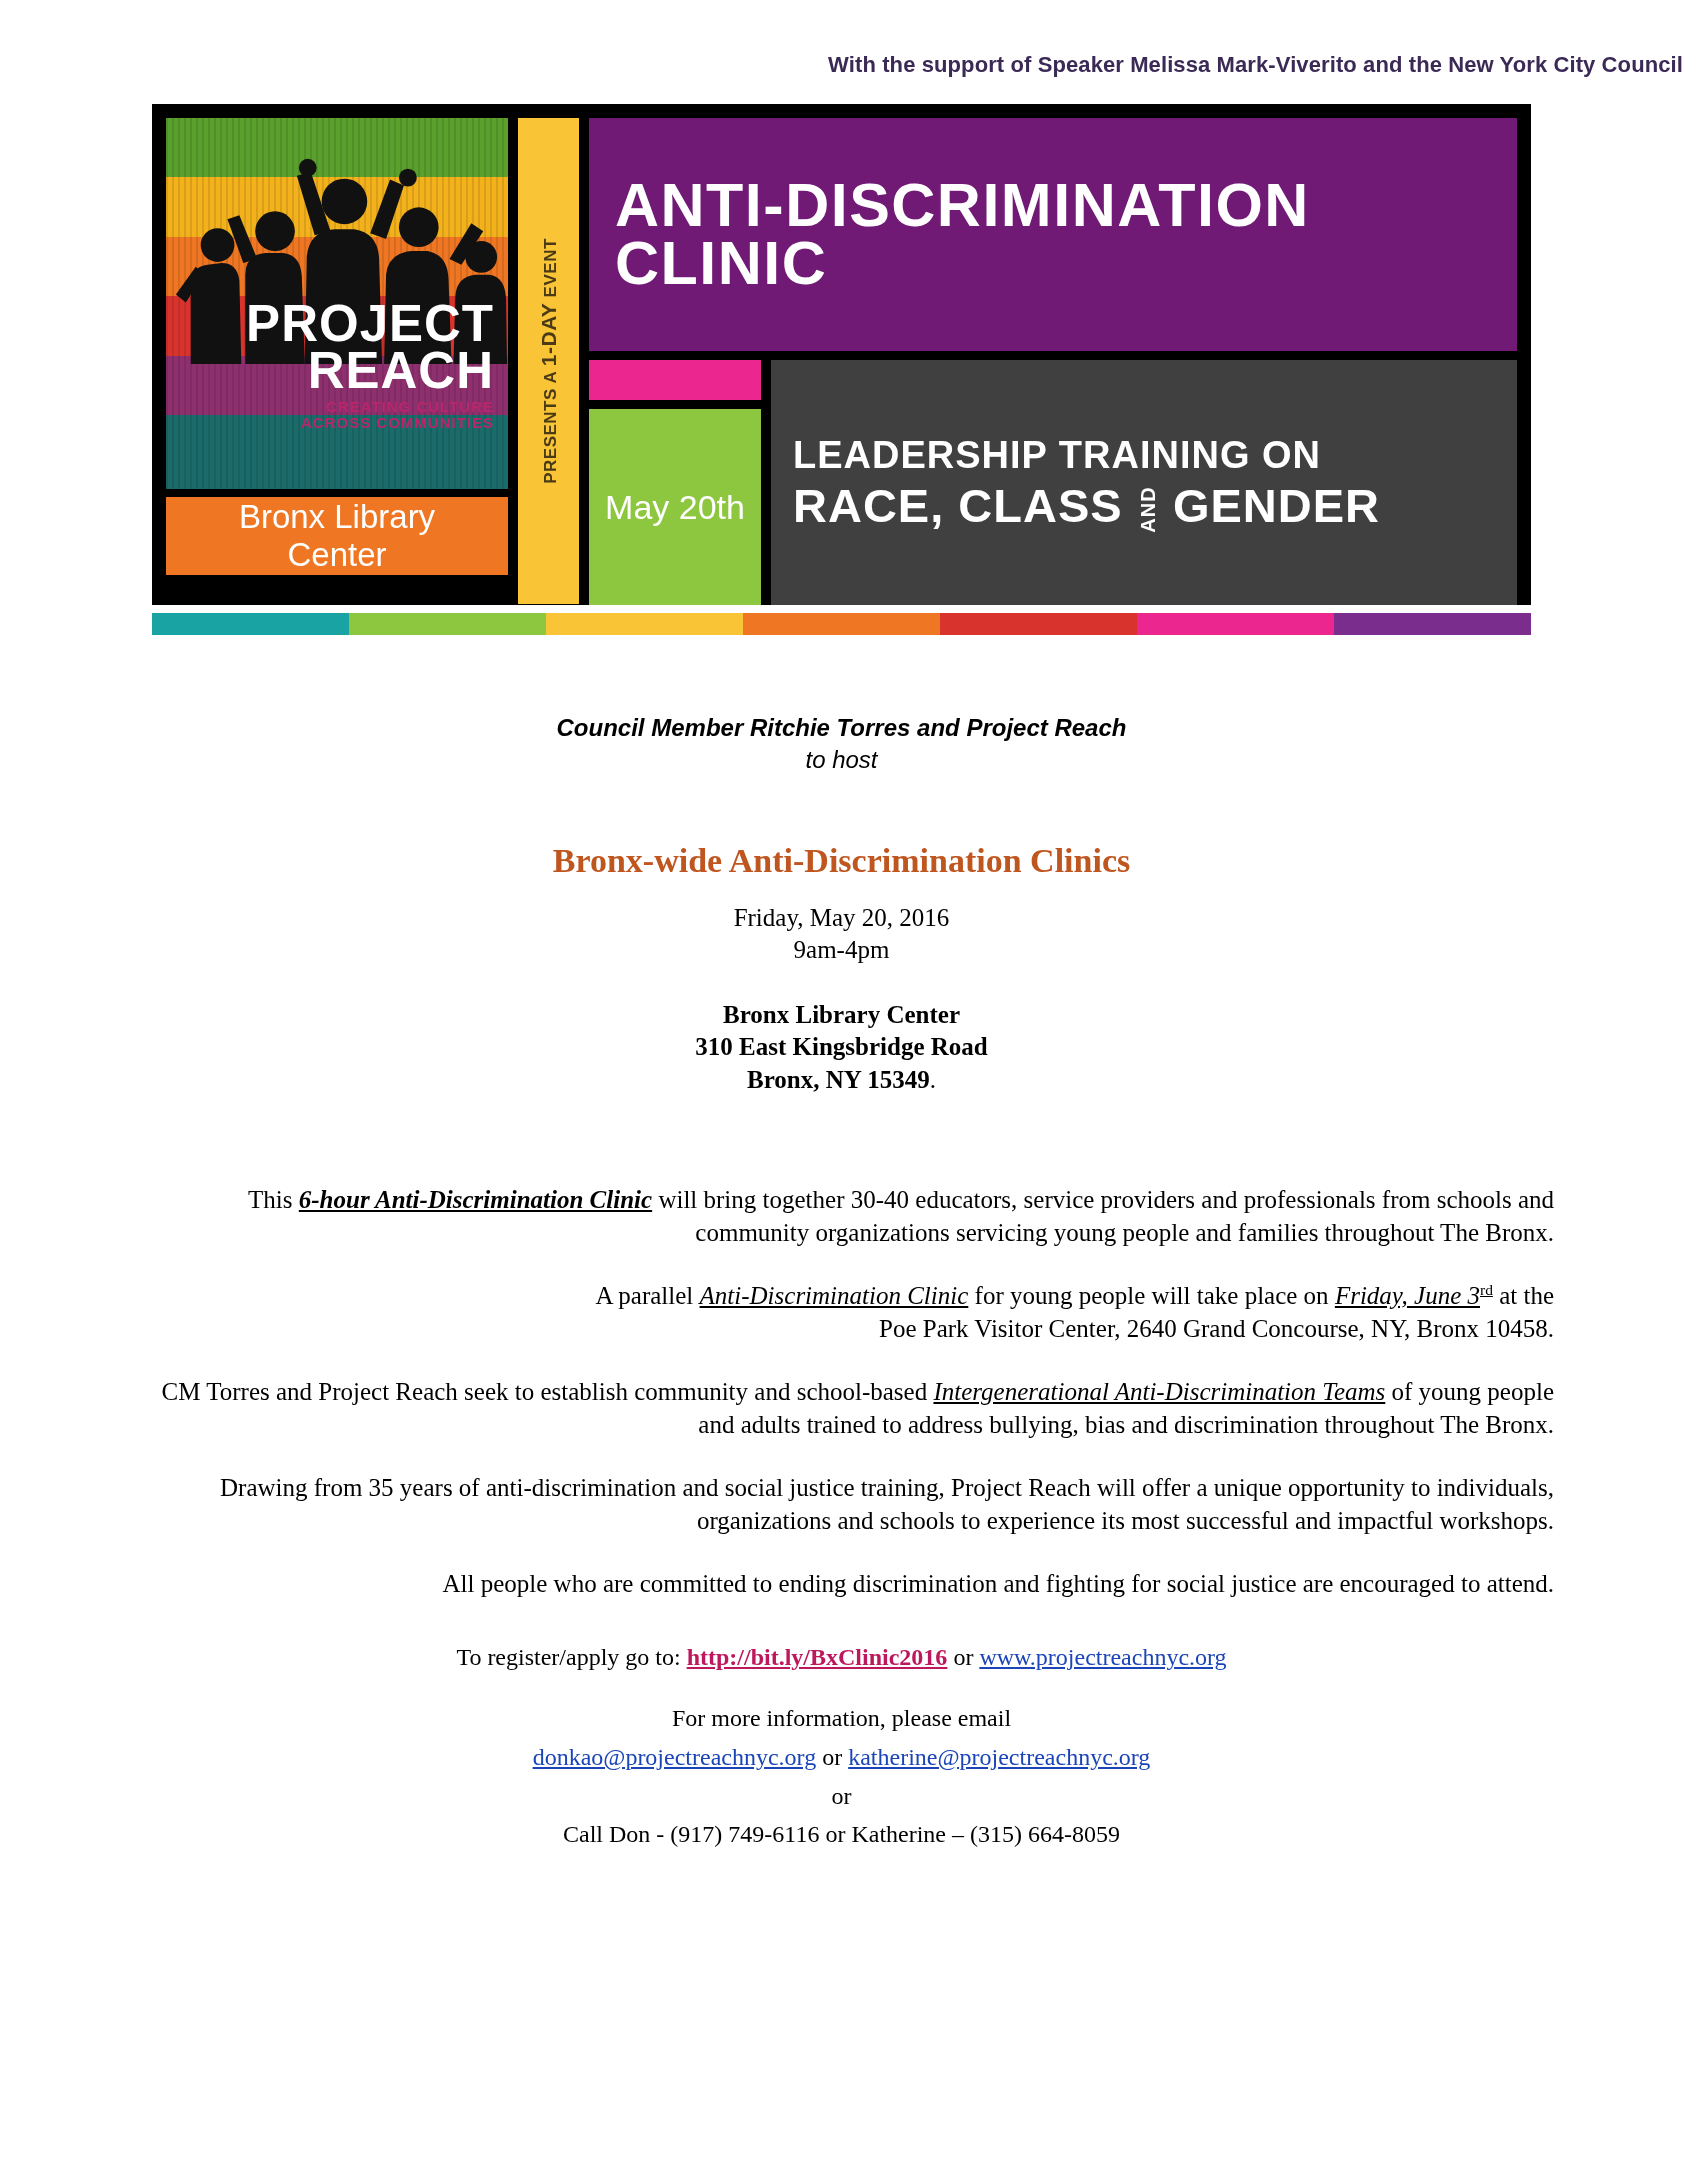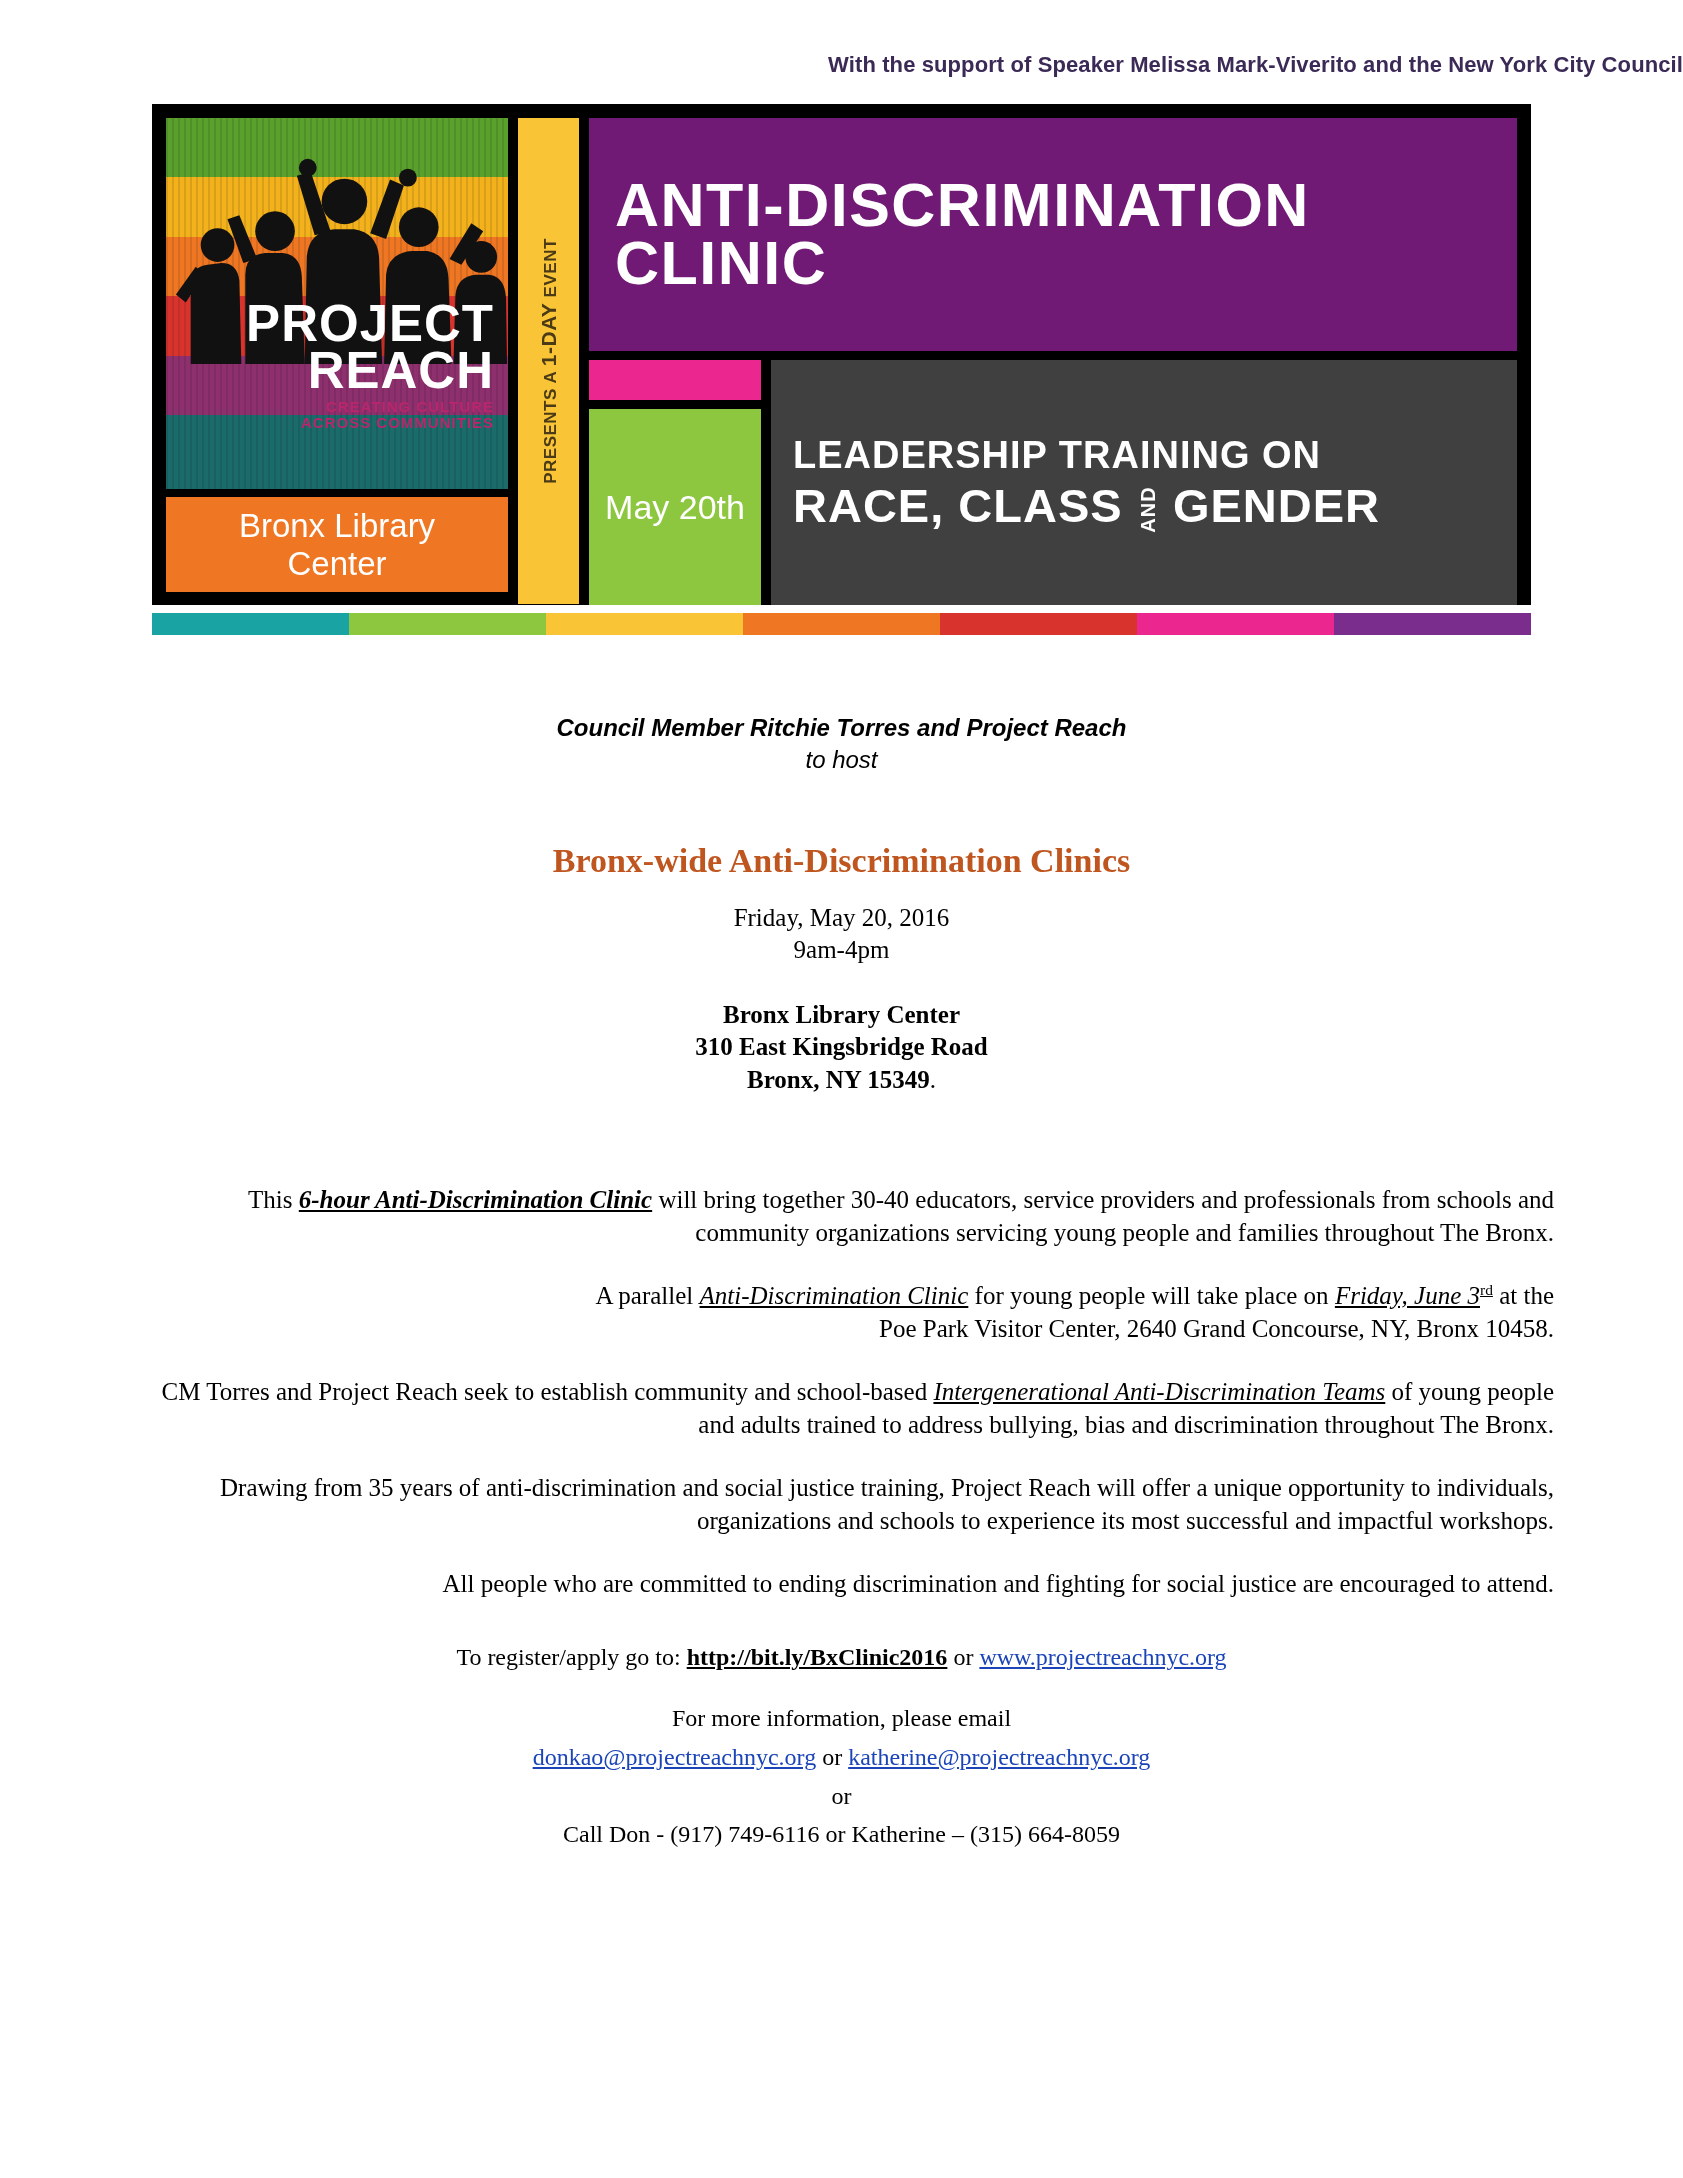--- a/index.html
+++ b/index.html
@@ -106,21 +106,21 @@
     font-weight: bold;
     font-size: 15px;
     color: #b9266b;
     letter-spacing: 1px;
     line-height: 1.05;
     margin-top: 4px;
     margin-left: 24px;
   }
   .library-tile {
     background: #ef7622;
-    height: 95px;
+    height: 78px;
     display: flex;
     align-items: center;
     justify-content: center;
     text-align: center;
   }
   .library-tile span {
     font-family: "Liberation Sans", sans-serif;
     font-size: 33px;
     color: #ffffff;
     line-height: 1.15;
@@ -302,21 +302,21 @@
     margin-top: 40px;
     text-align: center;
     font-size: 24px;
     line-height: 1.45;
   }
   .footer a, .footer .link {
     color: #1a44b8;
     text-decoration: underline;
   }
   .footer .strong-link {
-    color: #000000;
+    color: #be185d;
     text-decoration: underline;
     font-weight: bold;
   }
   .footer .row { margin-bottom: 4px; }
   .footer .spacer { height: 22px; }
 </style>
 </head>
 <body>
 
 <div class="page">

